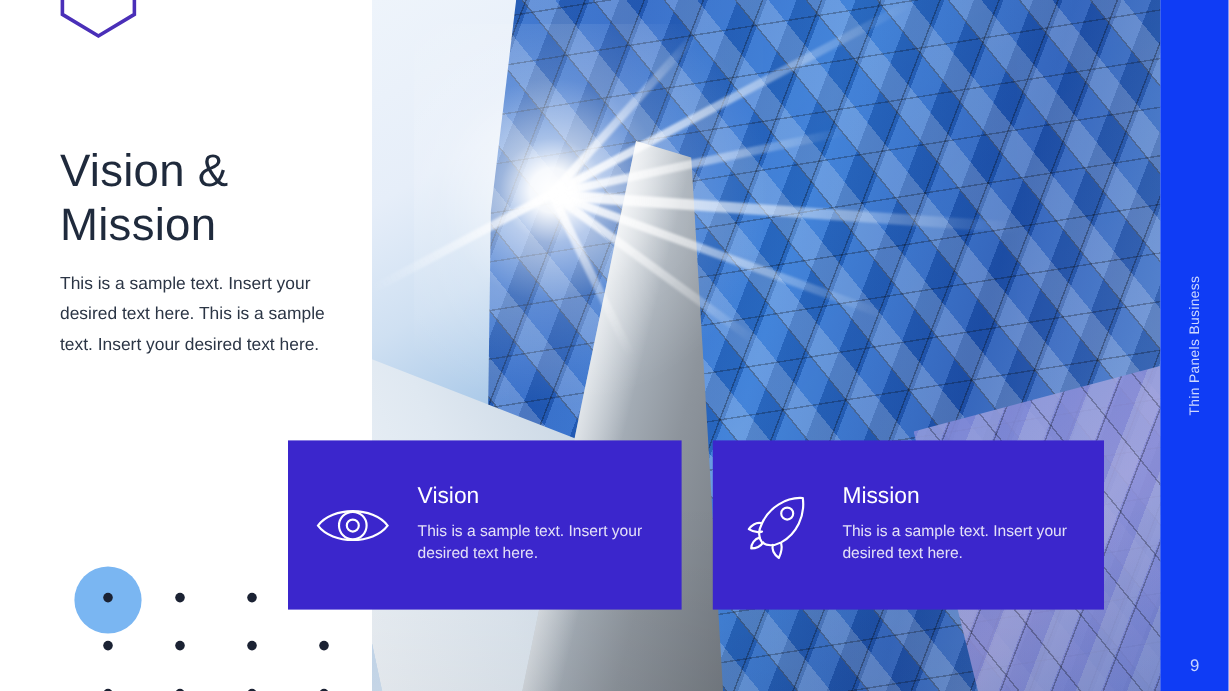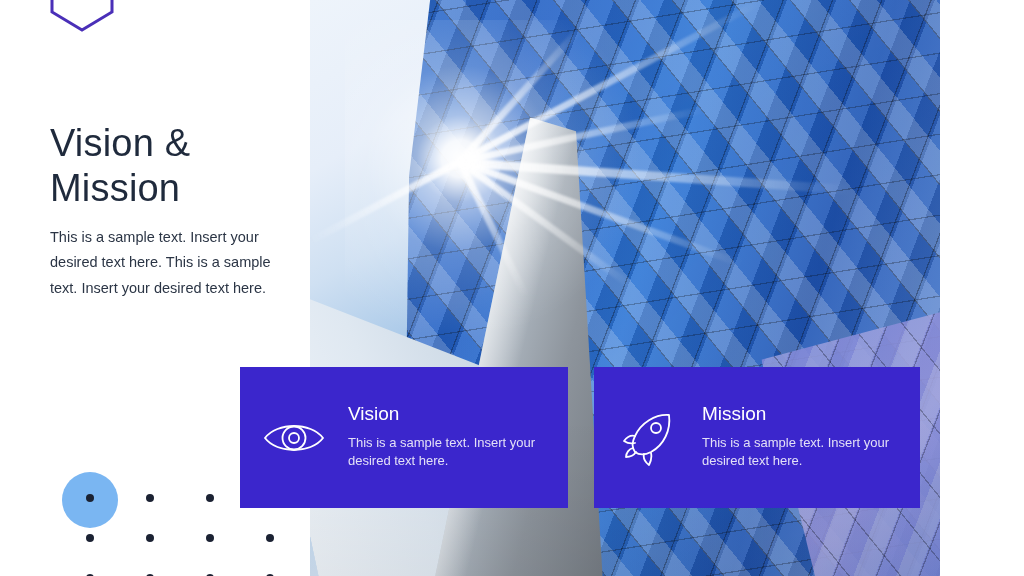--- a/index.html
+++ b/index.html
@@ -2,21 +2,21 @@
 <html><head>
 <meta charset="utf-8">
 <style>
   html,body{margin:0;padding:0;}
   body{
     width:1024px;height:576px;overflow:hidden;
     background:#ffffff;
     font-family:"Liberation Sans","DejaVu Sans",sans-serif;
     position:relative;
   }
-  #slide{position:absolute;inset:0;width:940px;height:576px;background:#fff;overflow:hidden;}
+  #slide{position:absolute;inset:0;width:1024px;height:576px;background:#fff;overflow:hidden;}
 
   
   #photo{
     position:absolute;left:310px;top:0;width:657px;height:576px;overflow:hidden;
     background:#7fa6d8;
   }
   .sky{
     position:absolute;inset:0;
     background:
       linear-gradient(150deg,#eef4fb 0%,#e6eef9 18%,#cfe0f2 30%,#a8c8e8 42%,#cfe0f2 60%,#e9f1fa 100%);

